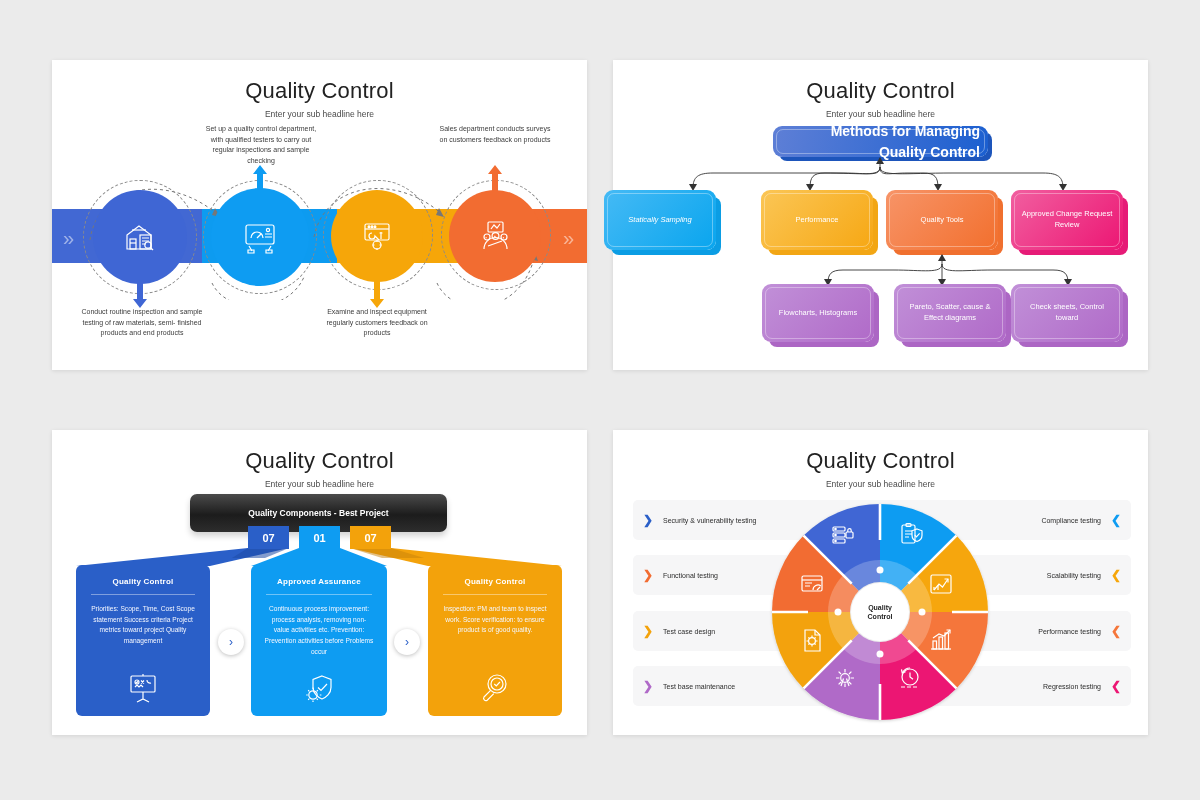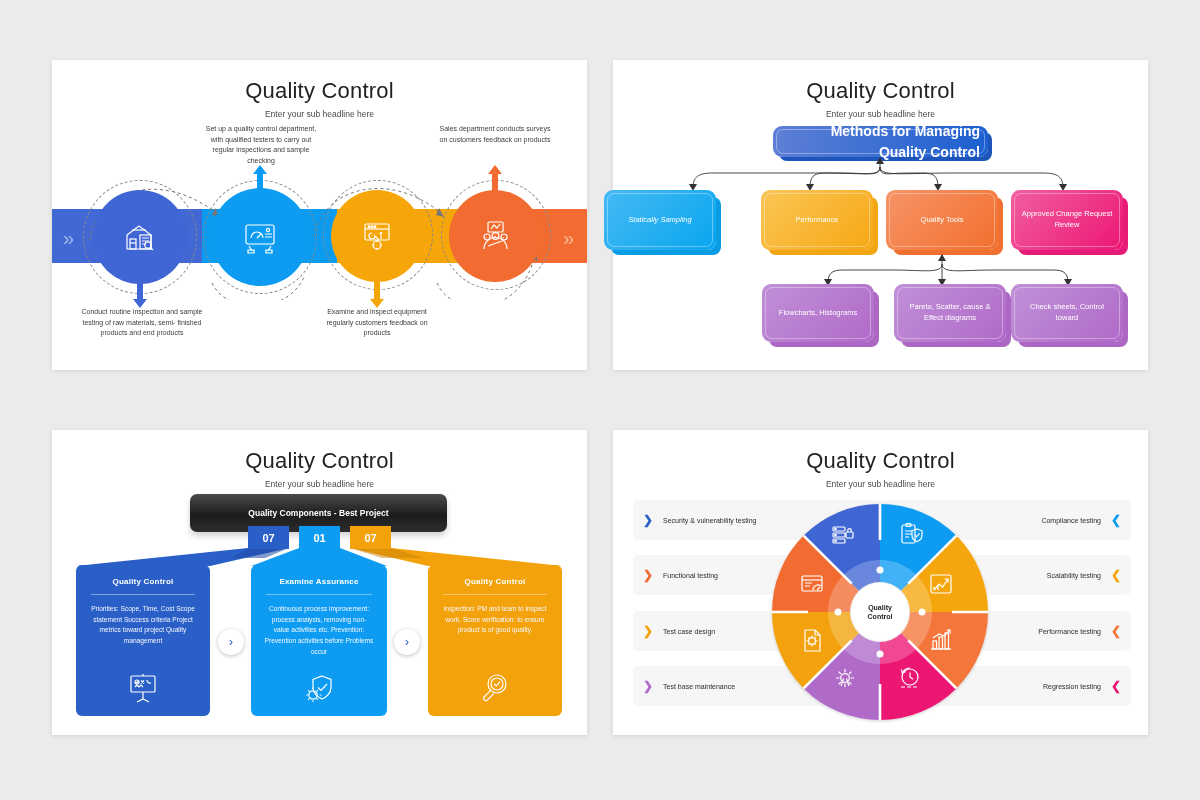--- a/index.html
+++ b/index.html
@@ -386,21 +386,21 @@
         <path d="M16 10.5l3 3M19 10.5l-3 3"></path>
         <path d="M22 10 a3 3 0 0 0 4 3"></path>
         <path d="M10 17l2-2 2 2 2-2 2 2"></path>
         <path d="M18 22v7M12 32l6-3 6 3"></path>
       </g>
     </svg>
   </div>
 </div>
 
 <div class="card cd2">
-  <div class="c-title">Examine Assurance</div>
+  <div class="c-title">Approved Assurance</div>
   <div class="c-rule"></div>
   <div class="c-body">Continuous process improvement: process analysis, removing non- value activities etc. Prevention: Prevention activities before Problems occur</div>
   <div class="c-icon">
     <svg width="36" height="36" viewBox="0 0 36 36">
       <g fill="none" stroke="#fff" stroke-width="1.2">
         <path d="M21 6 l9 3.5 v8 c0 6-5 10-9 11.5 -4-1.5-9-5.5-9-11.5 v-8 z"></path>
         <path d="M17 17.5 l3 3 6-6.5"></path>
         <circle cx="12" cy="25" r="4.2"></circle>
         <path d="M12 19.2v-1.6M12 30.4v1.6M6.8 25H5.2M18.8 25h1.6M8.3 21.3l-1.1-1.1M15.7 28.7l1.1 1.1M15.7 21.3l1.1-1.1M8.3 28.7l-1.1 1.1"></path>
       </g>

